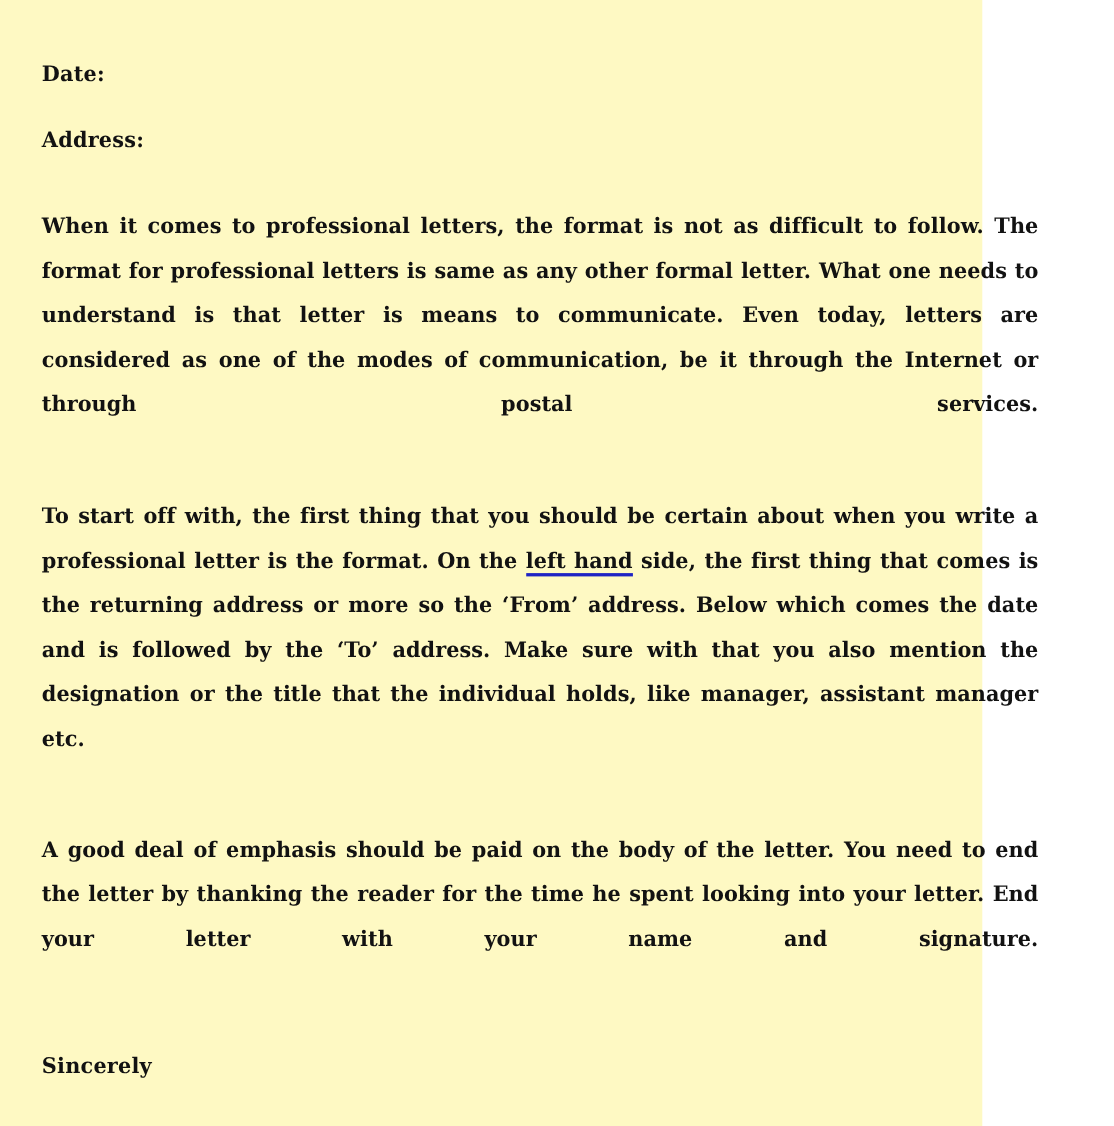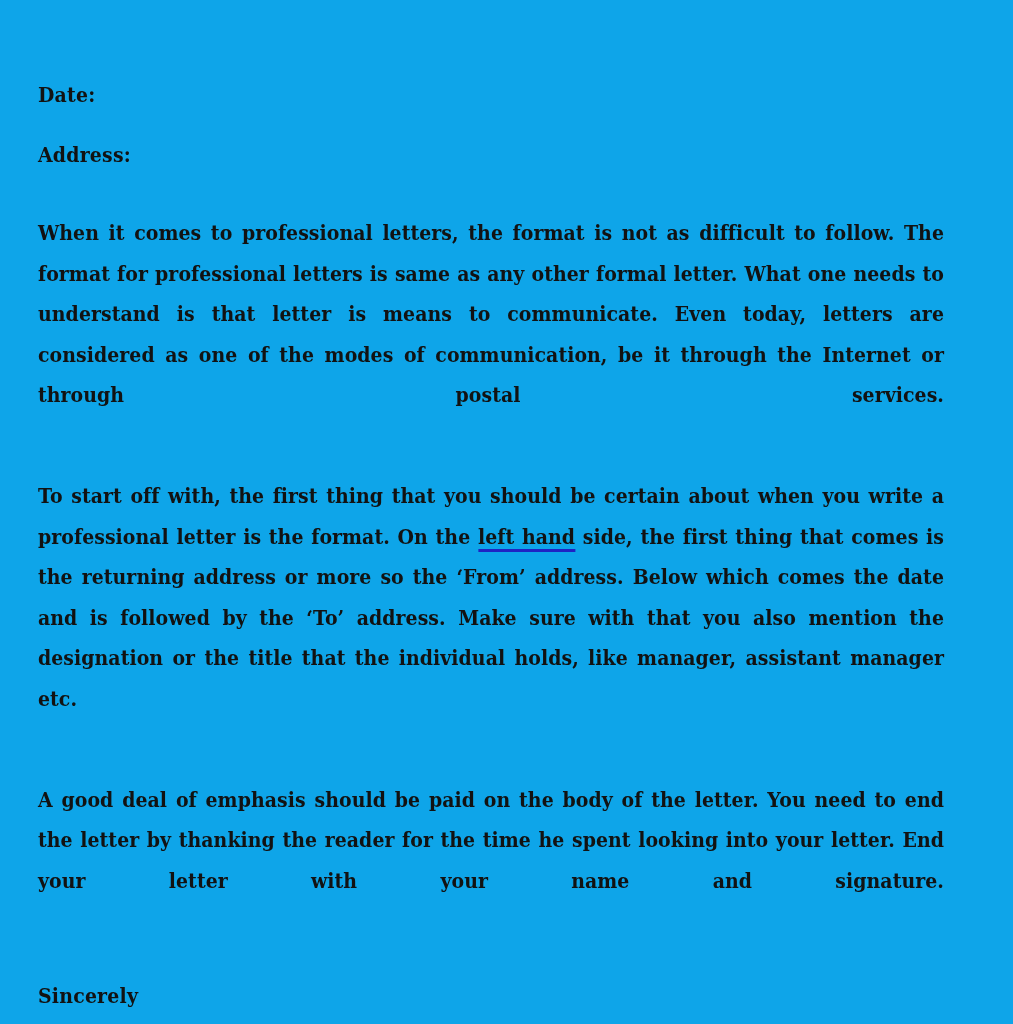--- a/index.html
+++ b/index.html
@@ -11,25 +11,25 @@
   body {
     width: 1013px;
     height: 1024px;
     font-family: "DejaVu Serif", "Liberation Serif", serif;
     color: #0a0a0a;
     overflow: hidden;
   }
 
   .page {
     position: relative;
-    width: 1013px;
+    width: 893px;
     height: 1024px;
-    background: #0ea5e9;
+    background: #fef9c3;
     box-sizing: border-box;
-    padding: 76px 41px 0 38px;
+    padding: 48px 41px 0 38px;
   }
 
   .letter-body {
     width: 934px;
   }
 
   
   .line,
   .para,
   .field,

